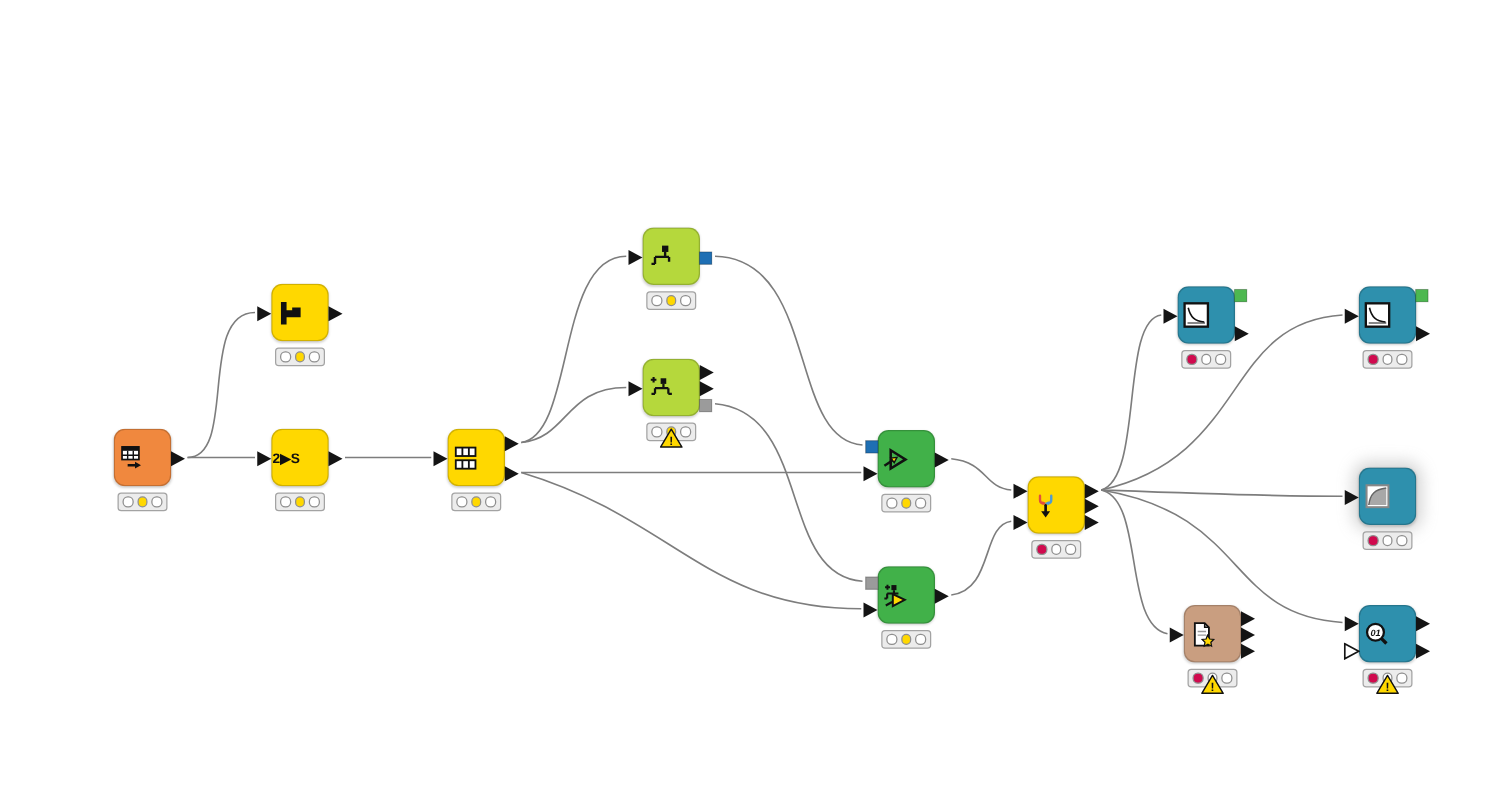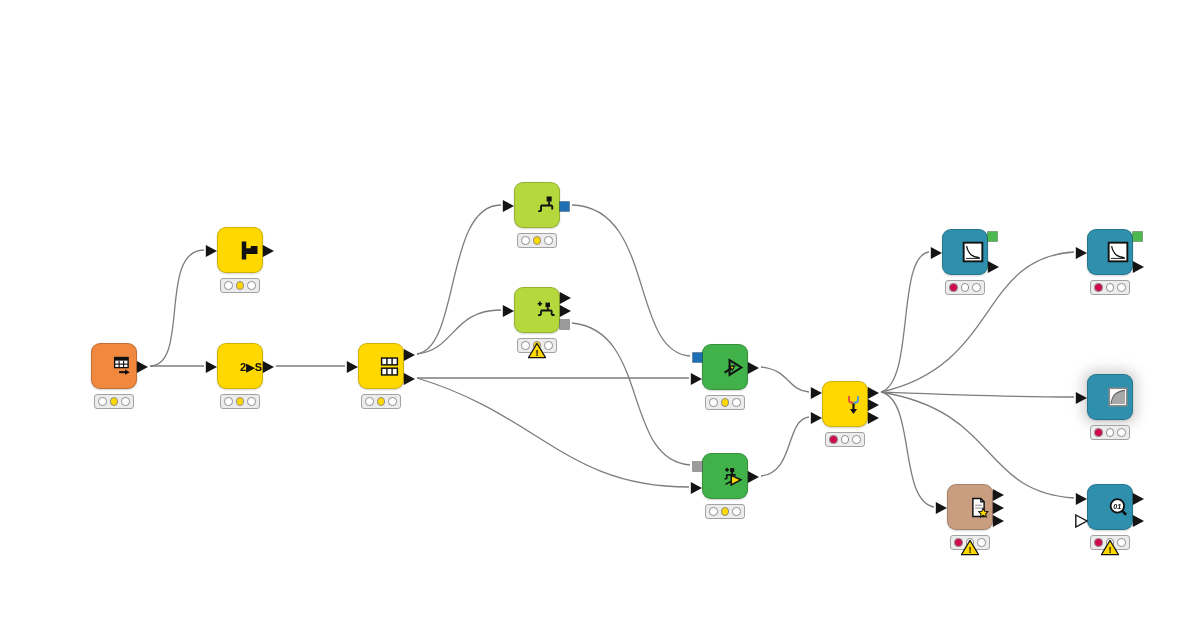--- a/index.html
+++ b/index.html
@@ -1,21 +1,21 @@
 <!DOCTYPE html>
 <html><head>
 <meta charset="utf-8">
 <style>
   html,body{margin:0;padding:0;background:#fff;}
   .canvas{position:relative;width:1200px;height:630px;background:#ffffff;overflow:hidden;
           font-family:"Liberation Sans",sans-serif;}
   svg.edges{position:absolute;left:0;top:0;pointer-events:none;}
   svg.edges path{pointer-events:stroke;}
   .node{position:absolute;width:46px;height:46px;border-radius:9px;
-        display:flex;align-items:center;justify-content:flex-end;
+        display:flex;align-items:center;justify-content:flex-start;
         border:1px solid rgba(0,0,0,.18);box-sizing:border-box;
         box-shadow:0 1px 2px rgba(0,0,0,.18);}
   .node.halo{box-shadow:0 0 12px 5px rgba(150,150,150,.38),0 1px 2px rgba(0,0,0,.18);}
   .icon-text{font-weight:bold;font-size:11px;color:#101010;letter-spacing:0px;}
   .port{position:absolute;line-height:0;}
   .traffic{position:absolute;width:40px;height:15px;background:#ececec;border:1px solid #a3a3a3;
            border-radius:3px;display:flex;align-items:center;justify-content:center;gap:3px;
            box-sizing:border-box;overflow:visible;}
   .dot{width:8.5px;height:8.5px;border-radius:50%;border:1.5px solid #8f8f8f;background:#fff;box-sizing:border-box;}
   .dot.yellow{background:#ffd800;}

